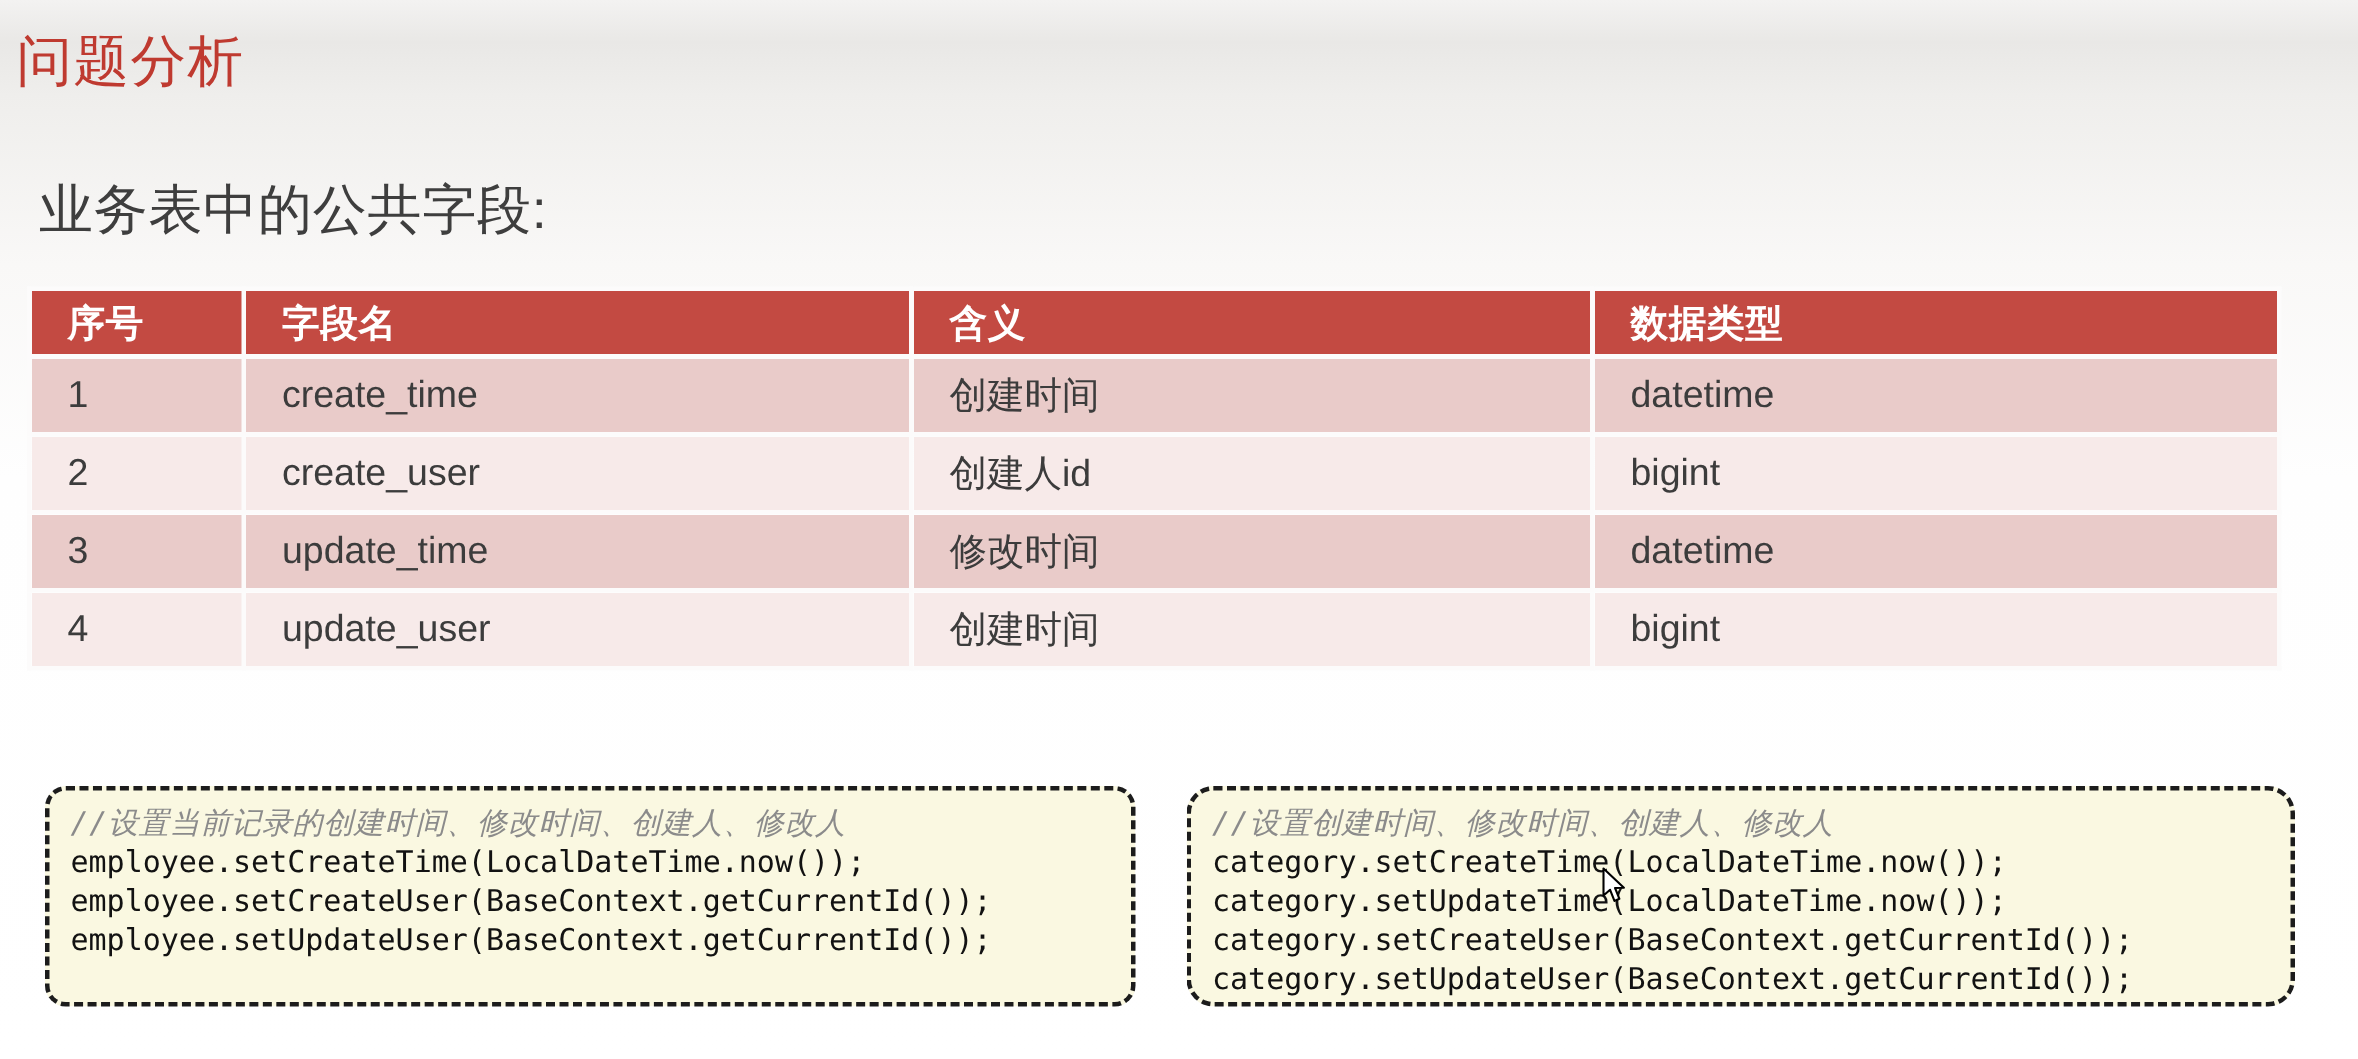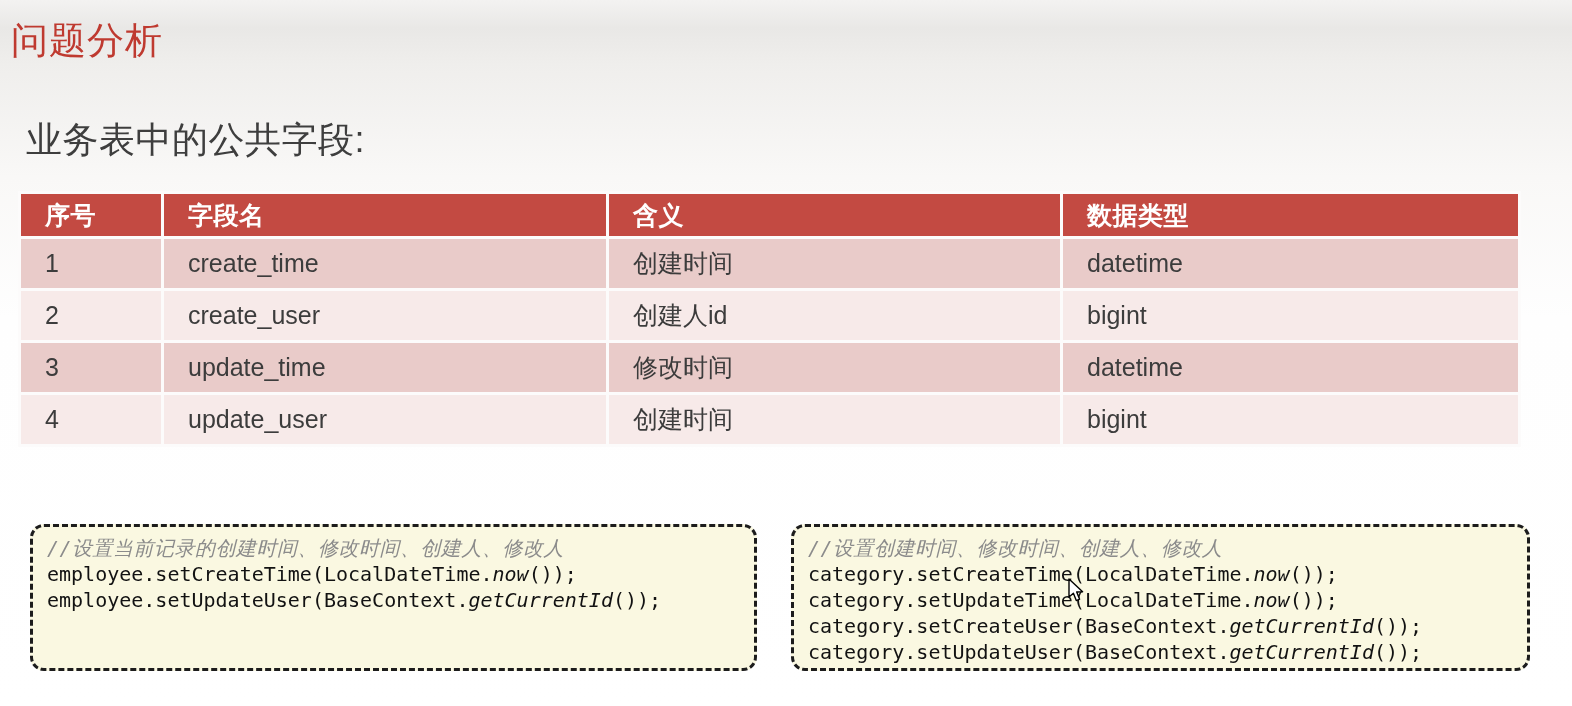--- a/index.html
+++ b/index.html
@@ -67,28 +67,28 @@
     border: 3px dashed #1c1c1c;
     border-radius: 14px;
     padding: 8px 0 0 14px;
     font-family: "DejaVu Sans Mono", "Liberation Mono", monospace;
     font-size: 20px;
     line-height: 26px;
     color: #121212;
     overflow: hidden;
   }
   .code-panel.left { left: 30px; width: 727px; }
-  .code-panel.right { left: 791px; width: 739px; }
+  .code-panel.right { left: 791px; width: 739px; border-radius: 18px; }
   .code-comment {
     color: #8b8b8b;
     font-style: italic;
     letter-spacing: 0.5px;
   }
   .code-line { white-space: pre; }
-  .code-line .it { font-style: italic; }
+  .code-line .it { }
   .mouse-cursor {
     position: absolute;
     left: 1068px;
     top: 578px;
     width: 17px;
     height: 25px;
     pointer-events: none;
   }
 </style>
 </head>
@@ -139,20 +139,21 @@
           <td>update_user</td>
           <td>创建时间</td>
           <td>bigint</td>
         </tr>
       </tbody>
   </table>
 
   <div class="code-panel left">
       <div class="code-comment">//设置当前记录的创建时间、修改时间、创建人、修改人</div>
       <div class="code-line"><span>employee.setCreateTime(LocalDateTime.</span><span class="it">now</span><span>());</span></div>
+      <div class="code-line"><span>employee.setCreateUser(BaseContext.</span><span class="it">getCurrentId</span><span>());</span></div>
       <div class="code-line"><span>employee.setUpdateUser(BaseContext.</span><span class="it">getCurrentId</span><span>());</span></div>
     </div>
 
   <div class="code-panel right">
       <div class="code-comment">//设置创建时间、修改时间、创建人、修改人</div>
       <div class="code-line"><span>category.setCreateTime(LocalDateTime.</span><span class="it">now</span><span>());</span></div>
       <div class="code-line"><span>category.setUpdateTime(LocalDateTime.</span><span class="it">now</span><span>());</span></div>
       <div class="code-line"><span>category.setCreateUser(BaseContext.</span><span class="it">getCurrentId</span><span>());</span></div>
       <div class="code-line"><span>category.setUpdateUser(BaseContext.</span><span class="it">getCurrentId</span><span>());</span></div>
     </div>

